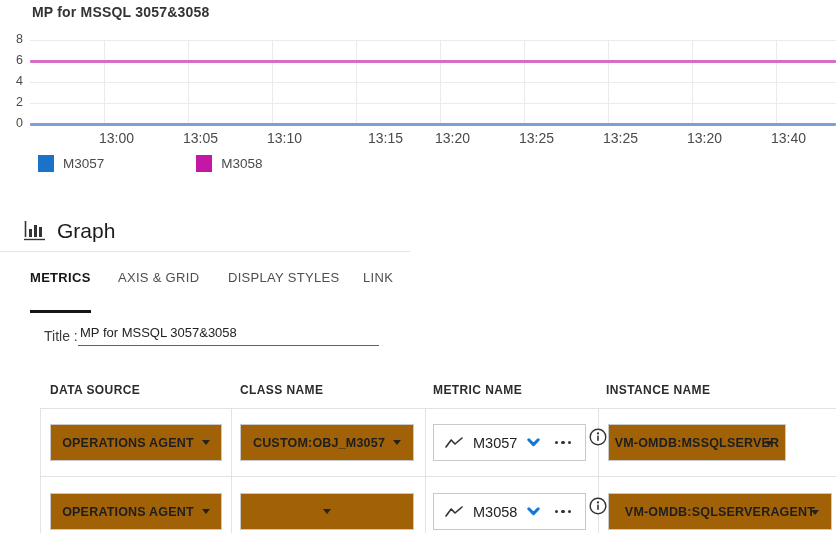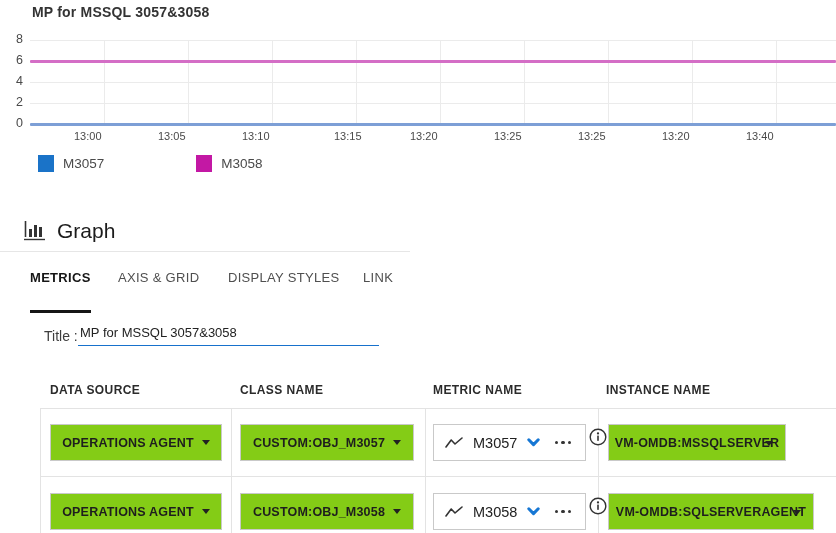--- a/index.html
+++ b/index.html
@@ -10,42 +10,42 @@
   }
   
   .chart-title { position:absolute; left:32px; top:4px; font-size:14px; font-weight:700; color:#333; letter-spacing:.2px; }
   .chart-y-axis { position:absolute; left:0; top:0; width:23px; height:175px; }
   .ytick { position:absolute; right:0; font-size:12.5px; color:#4a4a4a; }
   .chart-plot { position:absolute; left:30px; top:40px; width:806px; height:84px; }
   .gridline-h { position:absolute; left:0; right:0; height:1px; background:#ebebeb; }
   .gridline-v { position:absolute; top:0; bottom:0; width:1px; background:#ebebeb; }
   .series-line { position:absolute; left:0; right:0; height:3px; border-radius:1px; }
   .chart-x-axis { position:absolute; left:30px; top:130px; width:806px; height:16px; }
-  .xtick { position:absolute; top:0; width:60px; text-align:left; font-size:11px; color:#4a4a4a; }
+  .xtick { position:absolute; top:0; width:60px; text-align:right; font-size:14px; color:#4a4a4a; }
   .chart-legend { position:absolute; left:0; top:155px; width:600px; display:flex; padding-left:38px; gap:92px; }
   .legend-item { display:flex; align-items:center; cursor:pointer; }
   .legend-swatch { width:16px; height:17px; }
   .legend-label { margin-left:9px; font-size:13.5px; color:#4a4a4a; }
   
   .graph-icon { position:absolute; left:24px; top:220px; }
   .graph-heading { position:absolute; left:57px; top:219px; font-size:21px; color:#1c1c1c; }
   .panel-divider { position:absolute; left:0; top:251px; width:410px; height:1px; background:#e6e6e6; }
   .tab { position:absolute; top:270px; font-size:13px; color:#4f4f4f; letter-spacing:.3px; cursor:pointer; padding-bottom:25px; }
   .tab.active { color:#161616; font-weight:700; border-bottom:3.5px solid #161616; }
   .tab-metrics { left:30px; }
   .tab-axis-grid { left:118px; }
   .tab-display-styles { left:228px; }
   .tab-link { left:363px; }
   .title-label { position:absolute; left:44px; top:328px; font-size:14px; color:#3d3d3d; }
   .title-input { position:absolute; left:78px; top:322px; width:301px; height:24px; border:none; border-bottom:1.5px solid #1771cc; outline:none; font-family:"Liberation Sans",sans-serif; font-size:13px; color:#222; background:transparent; padding:0 0 2px 2px; }
   
   .col-header { position:absolute; top:383px; font-size:12px; font-weight:700; color:#2b2b2b; letter-spacing:.4px; }
   .hline { position:absolute; height:1px; background:#e3e3e3; }
   .vline { position:absolute; width:1px; background:#e3e3e3; }
-  .btn-dd { position:absolute; height:37px; background:#84cc16; border:1px solid #c9c9c9; display:flex; align-items:center; justify-content:center; gap:8px; font-weight:700; font-size:12.5px; color:#1e1e1e; letter-spacing:.2px; cursor:pointer; }
+  .btn-dd { position:absolute; height:37px; background:#a16207; border:1px solid #c9c9c9; display:flex; align-items:center; justify-content:center; gap:8px; font-weight:700; font-size:12.5px; color:#1e1e1e; letter-spacing:.2px; cursor:pointer; }
   .caret { width:0; height:0; border-left:4.5px solid transparent; border-right:4.5px solid transparent; border-top:5.5px solid #222; }
   .metric-box { position:absolute; height:37px; background:#fff; border:1px solid #c9c9c9; display:flex; align-items:center; padding:0 14px 0 11px; }
   .metric-label { margin-left:9px; font-size:14.5px; color:#222; }
   .metric-chevron { margin-left:auto; display:flex; cursor:pointer; }
   .dots { margin-left:15px; display:flex; gap:3px; align-items:center; cursor:pointer; }
   .dots i { width:3.5px; height:3.5px; border-radius:50%; background:#333; }
   .info-icon { position:absolute; cursor:pointer; line-height:0; }
   .instance-caret { position:absolute; right:12px; top:16px; }
 </style>
 </head>
@@ -74,21 +74,21 @@
     <div class="gridline-v" style="left: 578px;"></div>
     <div class="gridline-v" style="left: 662px;"></div>
     <div class="gridline-v" style="left: 746px;"></div>
     <div class="series-line" style="top: 82.5px; background: rgb(125, 159, 214);"></div>
     <div class="series-line" style="top: 19.5px; background: rgb(212, 110, 198);"></div>
   </div>
 <div class="chart-x-axis">
     <div class="xtick" style="left: 44px;">13:00</div>
     <div class="xtick" style="left: 128px;">13:05</div>
     <div class="xtick" style="left: 212px;">13:10</div>
-    <div class="xtick" style="left: 304px;">13:15</div>
+    <div class="xtick" style="left: 313px;">13:15</div>
     <div class="xtick" style="left: 380px;">13:20</div>
     <div class="xtick" style="left: 464px;">13:25</div>
     <div class="xtick" style="left: 548px;">13:25</div>
     <div class="xtick" style="left: 632px;">13:20</div>
     <div class="xtick" style="left: 716px;">13:40</div>
   </div>
 <div class="chart-legend">
     <div class="legend-item">
       <div class="legend-swatch" style="background: rgb(26, 115, 200);"></div>
       <div class="legend-label">M3057</div>
@@ -167,21 +167,20 @@
 <div class="btn-dd" style="left:608px; top:424px; width:178px;">
   <span>VM-OMDB:MSSQLSERVER</span>
   <span class="caret instance-caret"></span>
 </div>
 
 <div class="btn-dd" style="left:50px; top:493px; width:172px;">
   <span>OPERATIONS AGENT</span>
   <span class="caret"></span>
 </div>
 <div class="btn-dd" style="left:240px; top:493px; width:174px;">
-  <span>CUSTOM:OBJ_M3058</span>
   <span class="caret"></span>
 </div>
 <div class="metric-box" style="left:433px; top:493px; width:153px;">
   <span style="line-height:0;">
     <svg width="19" height="13" viewBox="0 0 19 13">
         <polyline points="1,11 6.2,4 10,8 17,2" fill="none" stroke="#333" stroke-width="1.6" stroke-linecap="round" stroke-linejoin="round"></polyline>
       </svg>
   </span>
   <span class="metric-label">M3058</span>
   <span class="metric-chevron">
@@ -195,16 +194,16 @@
       <i></i>
     </span>
 </div>
 <span class="info-icon" style="left:589px; top:497px;">
   <svg width="18" height="18" viewBox="0 0 18 18">
       <circle cx="9" cy="9" r="7.8" fill="#fff" stroke="#333" stroke-width="1.4"></circle>
       <circle cx="9" cy="5.4" r="1.15" fill="#333"></circle>
       <rect x="8.2" y="7.6" width="1.6" height="5.2" fill="#333"></rect>
     </svg>
 </span>
-<div class="btn-dd" style="left:608px; top:493px; width:206px;">
+<div class="btn-dd" style="left:608px; top:493px; width:224px;">
   <span>VM-OMDB:SQLSERVERAGENT</span>
   <span class="caret instance-caret"></span>
 </div>
 
 </body></html>

